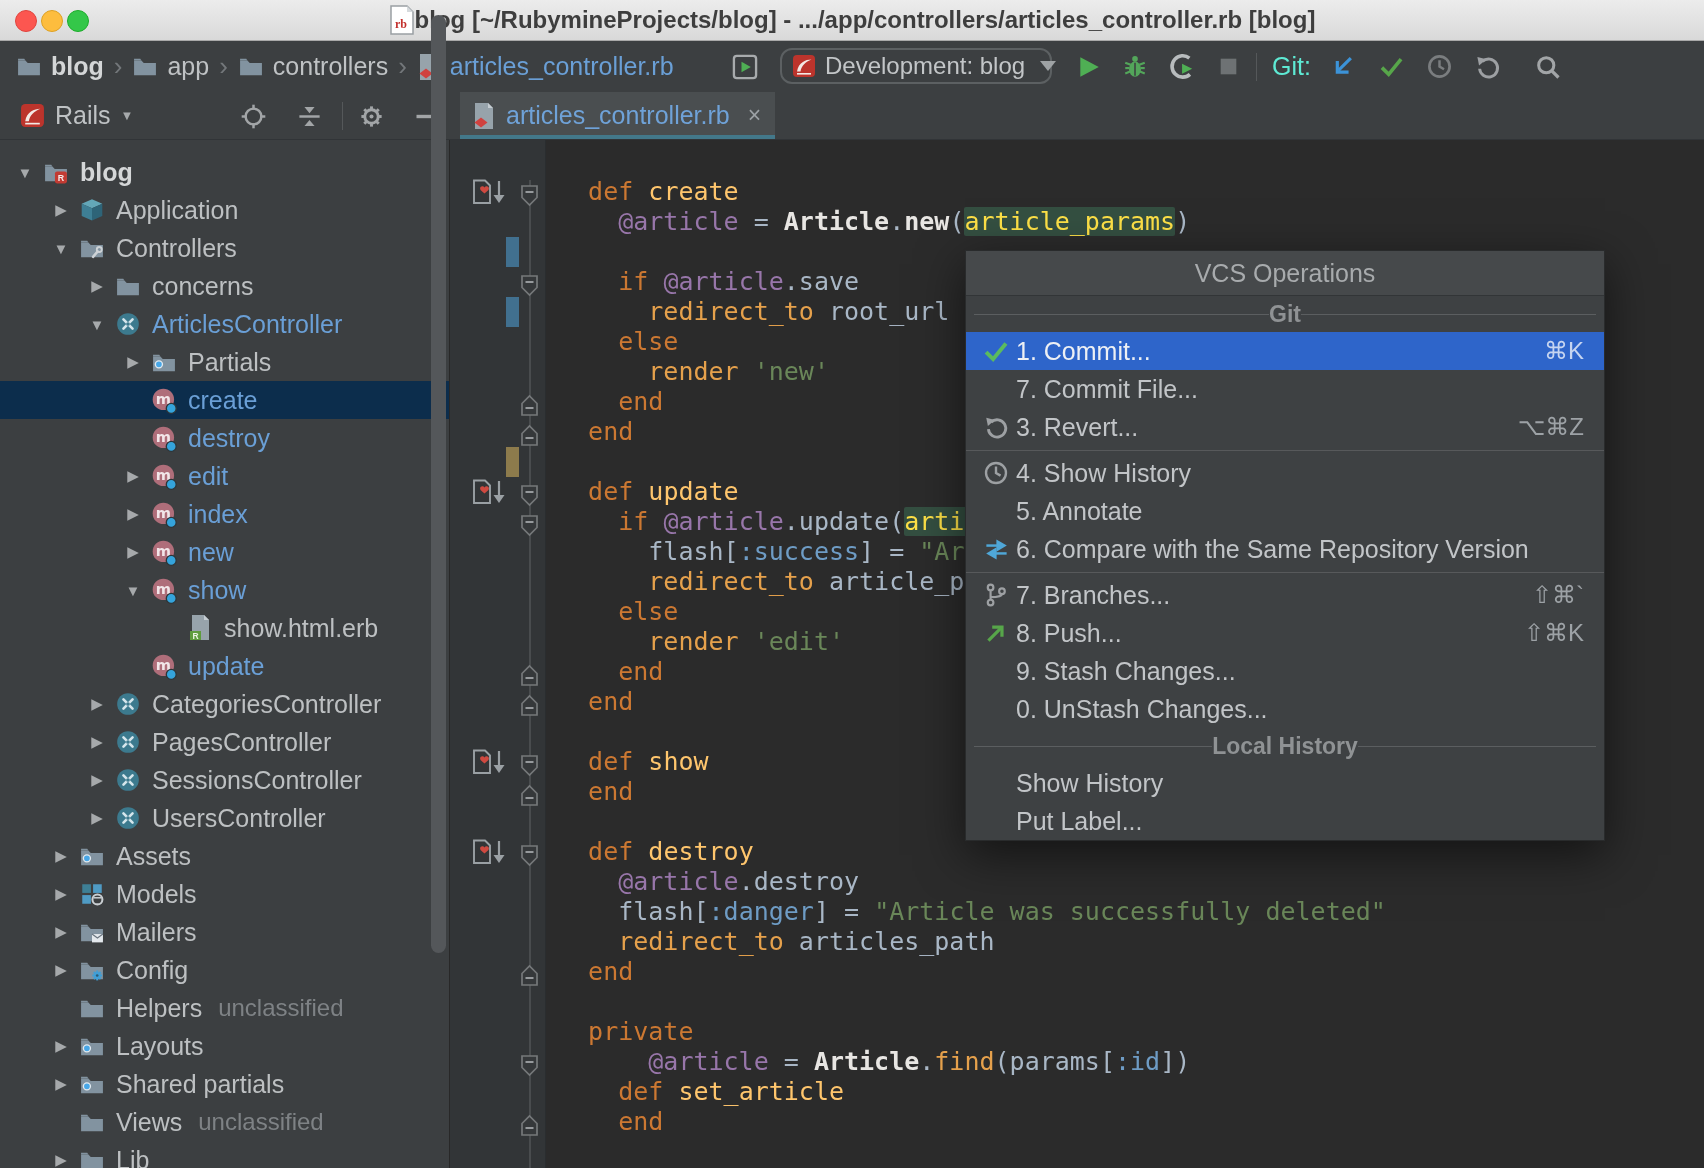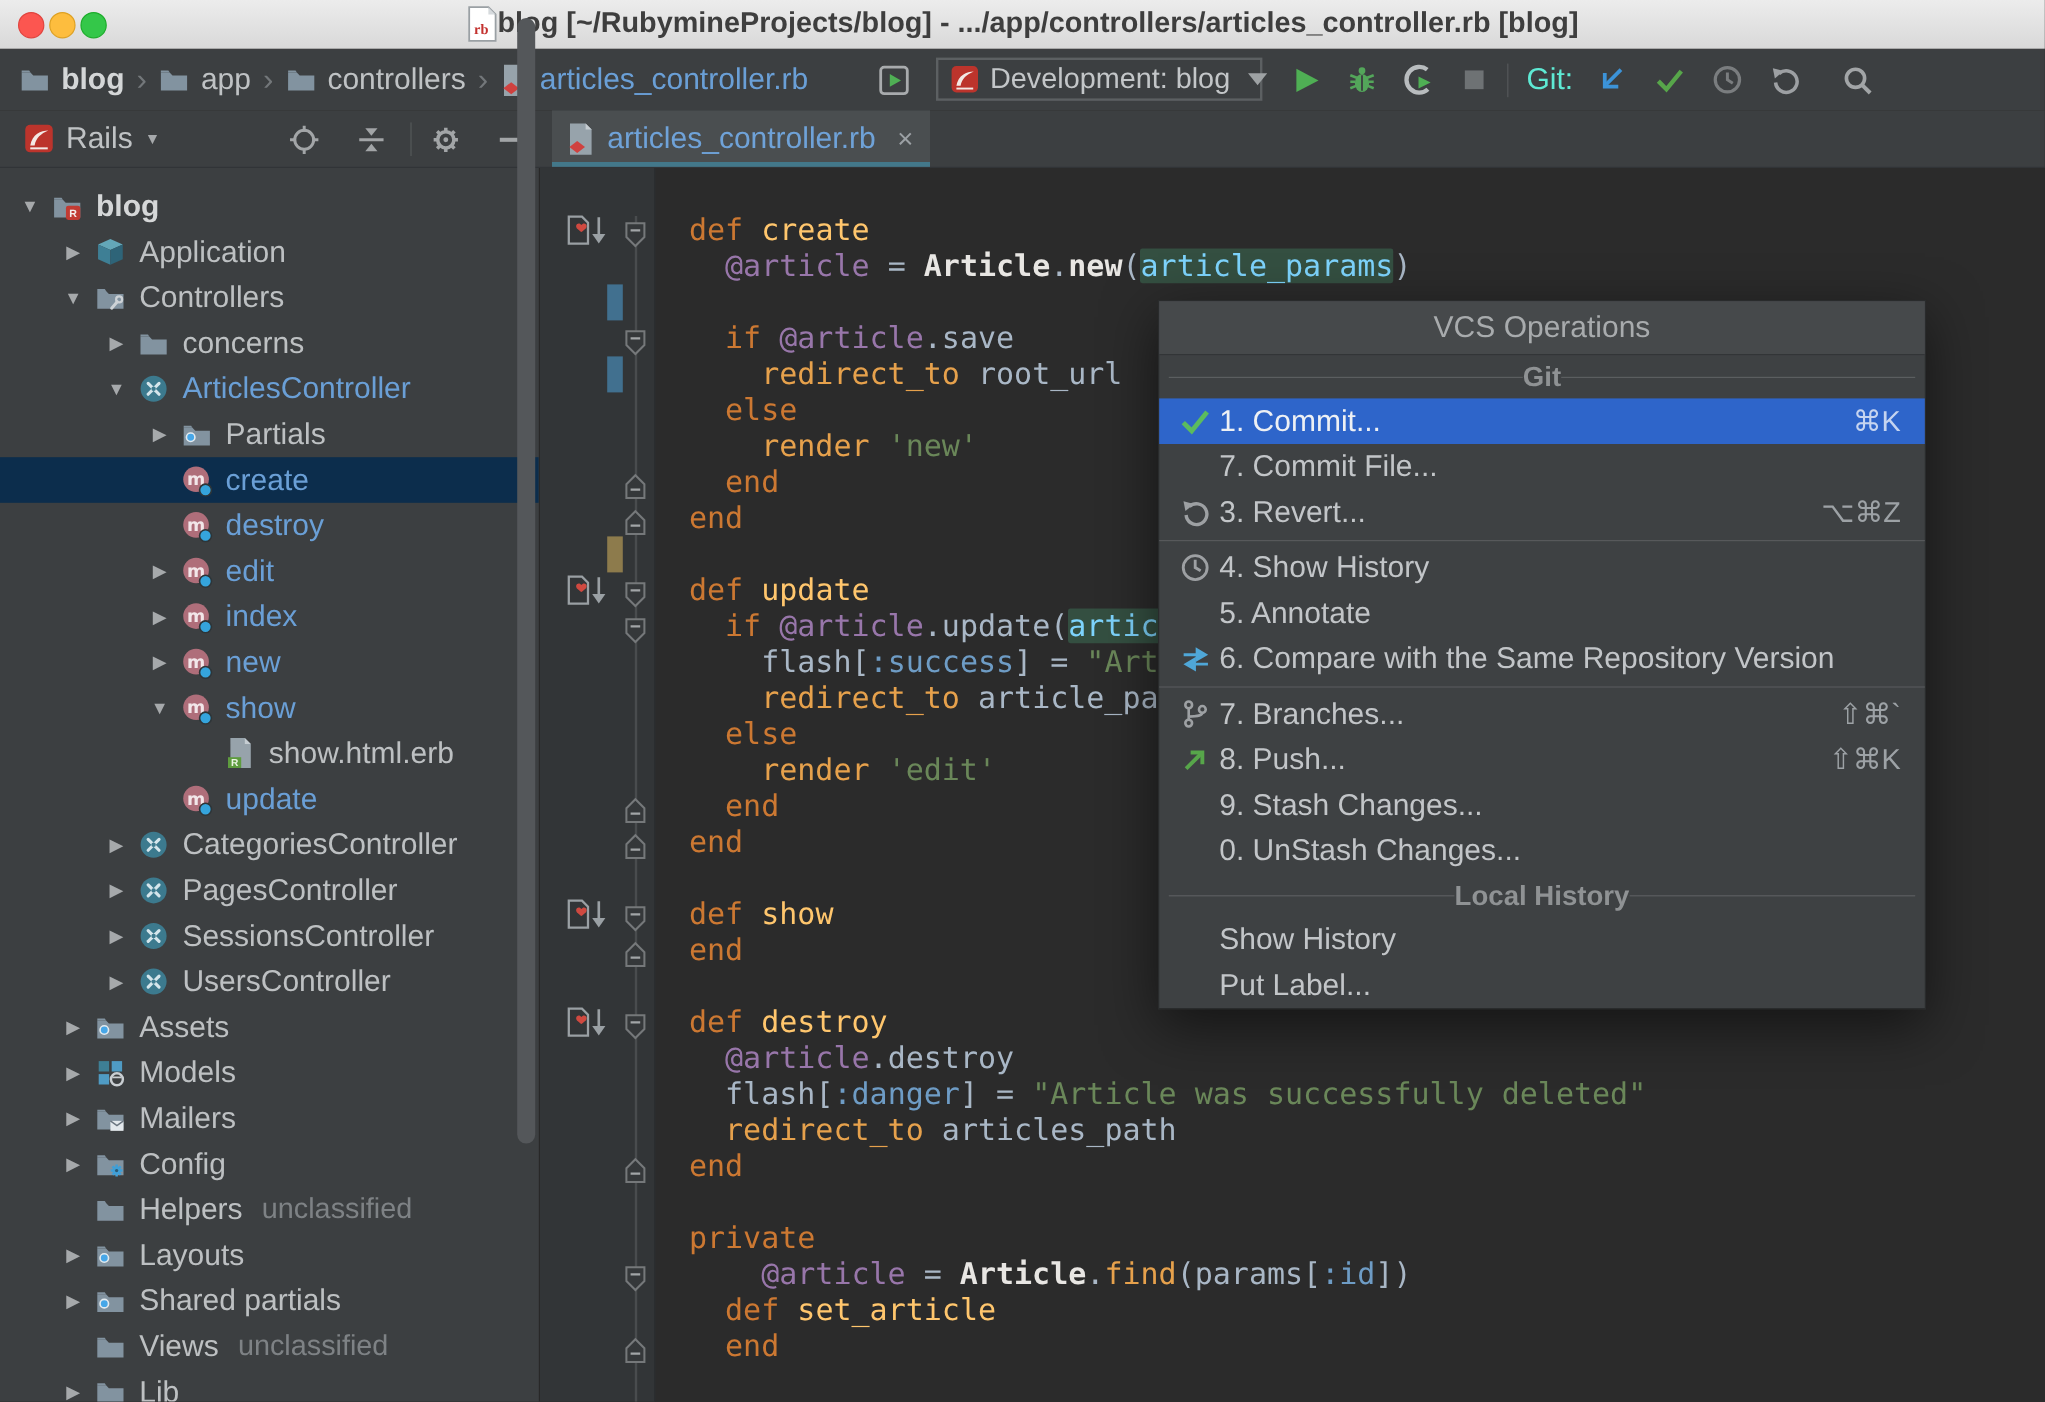--- a/index.html
+++ b/index.html
@@ -20,21 +20,21 @@
 
   
   #navbar{position:absolute;left:0;top:41px;width:1704px;height:51px;background:#3C3F41;
     border-bottom:1px solid #2A2A2A;}
   #breadcrumbs{position:absolute;left:16px;top:0;height:51px;display:flex;align-items:center;}
   .bc-item{display:flex;align-items:center;gap:9px;font-size:25px;color:#BFC2C4;cursor:default;}
   .bc-item.bold .bc-label{font-weight:bold;color:#D4D6D7;}
   .bc-item.blue .bc-label{color:#6A9FD6;}
   .bc-sep{color:#73777A;font-size:26px;margin:0 10px;}
   .nav-abs{position:absolute;top:0;height:51px;display:flex;align-items:center;}
-  #run-config{left:780px;width:272px;border:2px solid #5C6062;border-radius:0;height:36px;
+  #run-config{left:780px;width:272px;border:2px solid #5C6062;border-radius:12px;height:36px;
     top:7px;display:flex;align-items:center;padding:0 10px;gap:9px;box-sizing:border-box;}
   #run-config-label{font-size:24px;color:#C3C6C8;white-space:nowrap;}
   .combo-arrow{width:0;height:0;border-left:8px solid transparent;border-right:8px solid transparent;
     border-top:10px solid #9EA2A4;margin-left:6px;}
   #git-label{font-size:25px;color:#5eead4;}
   .v-div{position:absolute;top:12px;width:1px;height:28px;background:#55585A;}
 
   
   #twheader{position:absolute;left:0;top:92px;width:450px;height:48px;background:#3C3F41;
     border-bottom:1px solid #313437;box-sizing:border-box;}
@@ -61,33 +61,33 @@
   .tree-label.bold{font-weight:bold;color:#D5D7D8;}
   .tree-suffix{font-size:24px;color:#7E8285;margin-left:16px;}
   #tree-scrollbar{position:absolute;left:431px;top:15px;width:15px;height:938px;
     border-radius:8px;background:#54575A;}
 
   
   #editor{position:absolute;left:450px;top:140px;width:1254px;height:1028px;background:#2B2B2B;}
   #gutter-bg{position:absolute;left:0;top:0;bottom:0;width:95px;background:#323537;
     border-right:1px solid #2A2D2F;}
   #fold-line{position:absolute;left:79px;top:40px;bottom:0;width:2px;background:#494C4E;}
-  #code-lines{position:absolute;left:2px;top:37px;right:0;
+  #code-lines{position:absolute;left:16px;top:37px;right:0;
     font-family:"DejaVu Sans Mono",monospace;font-size:25px;}
   .code-line{height:30px;line-height:30px;white-space:pre;padding-left:92px;}
   .tk-k{color:#CC7832;}
   .tk-fn{color:#FFC66D;}
   .tk-iv{color:#9876AA;}
   .tk-cn{color:#E8E6E3;font-weight:bold;}
   .tk-id{color:#A9B7C6;}
   .tk-sy{color:#6E9CC5;}
   .tk-st{color:#6A8759;}
   .tk-rm{color:#E6A14C;}
   .tk-pl{color:#A9B7C6;}
-  .tk-hl{color:#7dd3fc;background:#344F41;border-radius:2px;}
+  .tk-hl{color:#fde047;background:#344F41;border-radius:2px;}
   #gutter-marks{position:absolute;left:0;top:37px;width:95px;}
   .g-action{position:absolute;left:20px;width:40px;height:30px;}
   .g-fold{position:absolute;left:70px;width:19px;height:30px;display:flex;align-items:center;}
   .g-vcs{position:absolute;left:56px;width:13px;height:30px;}
   .g-vcs.blue{background:#41708F;}
   .g-vcs.gold{background:#8D7B4C;}
 
   
   #popup{position:absolute;left:965px;top:250px;width:640px;background:#3E4143;
     border:1px solid #292B2C;box-sizing:border-box;box-shadow:0 14px 44px rgba(0,0,0,0.55);}

